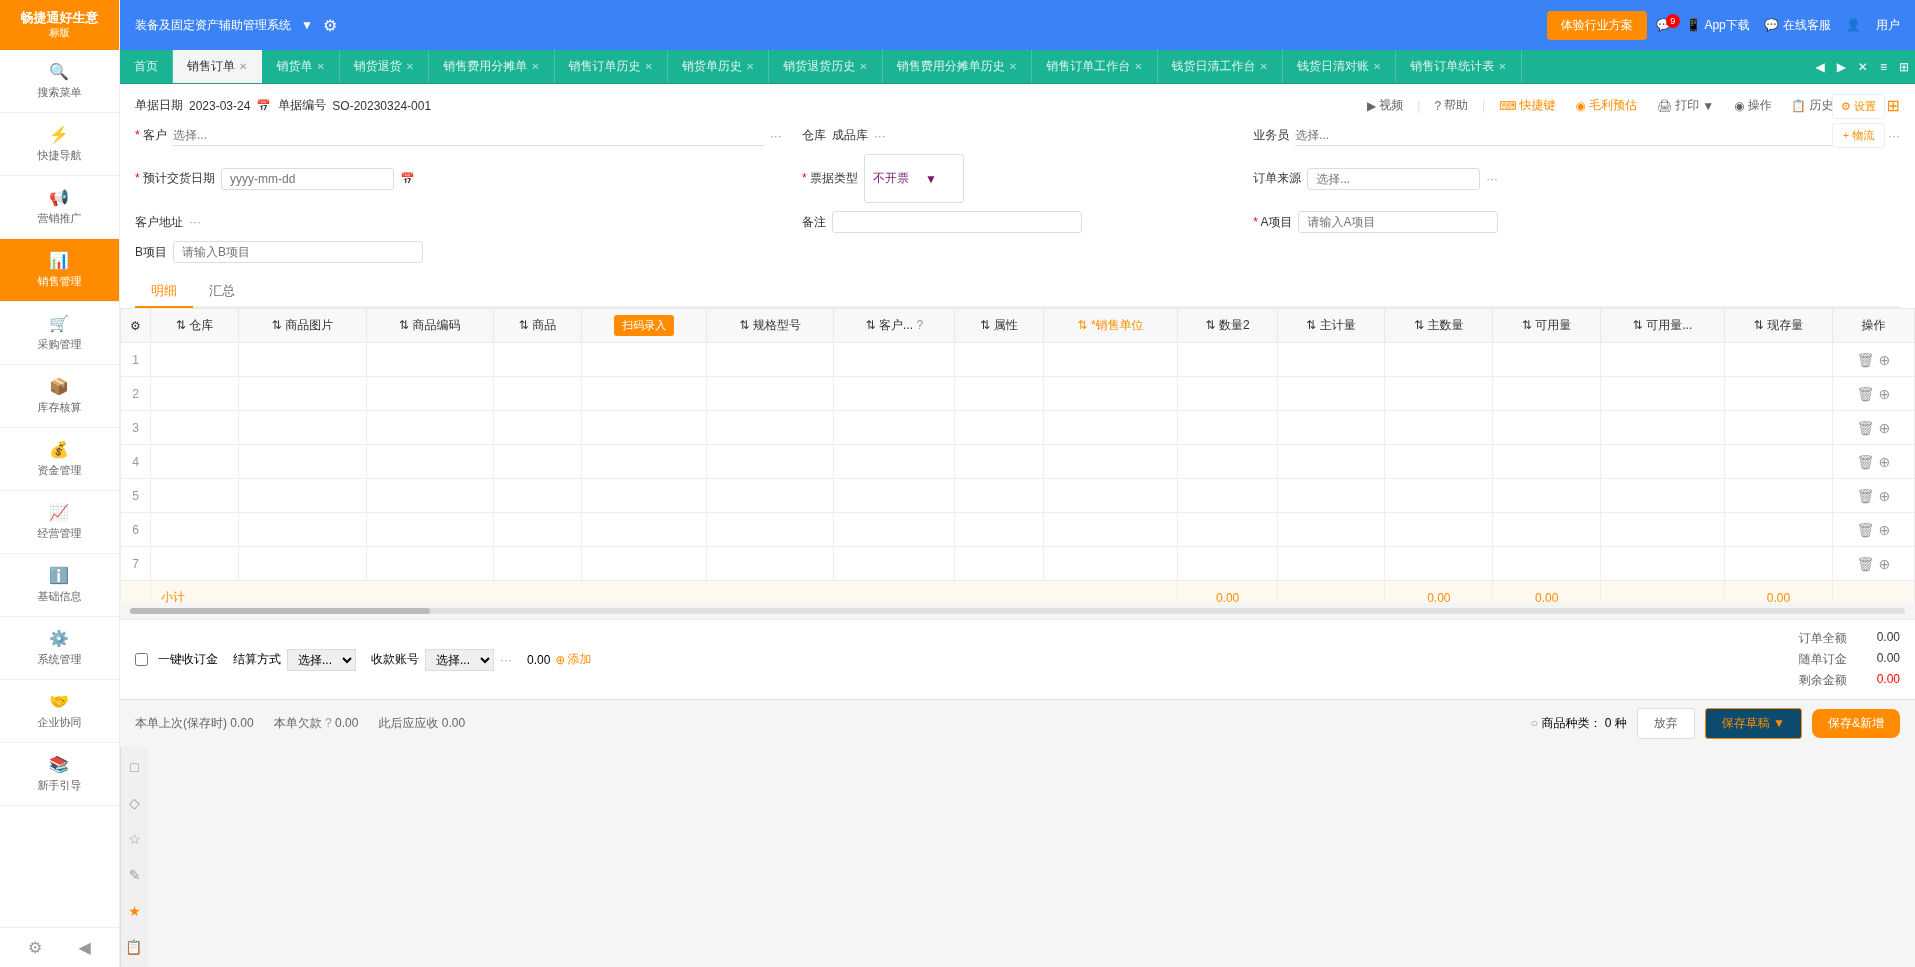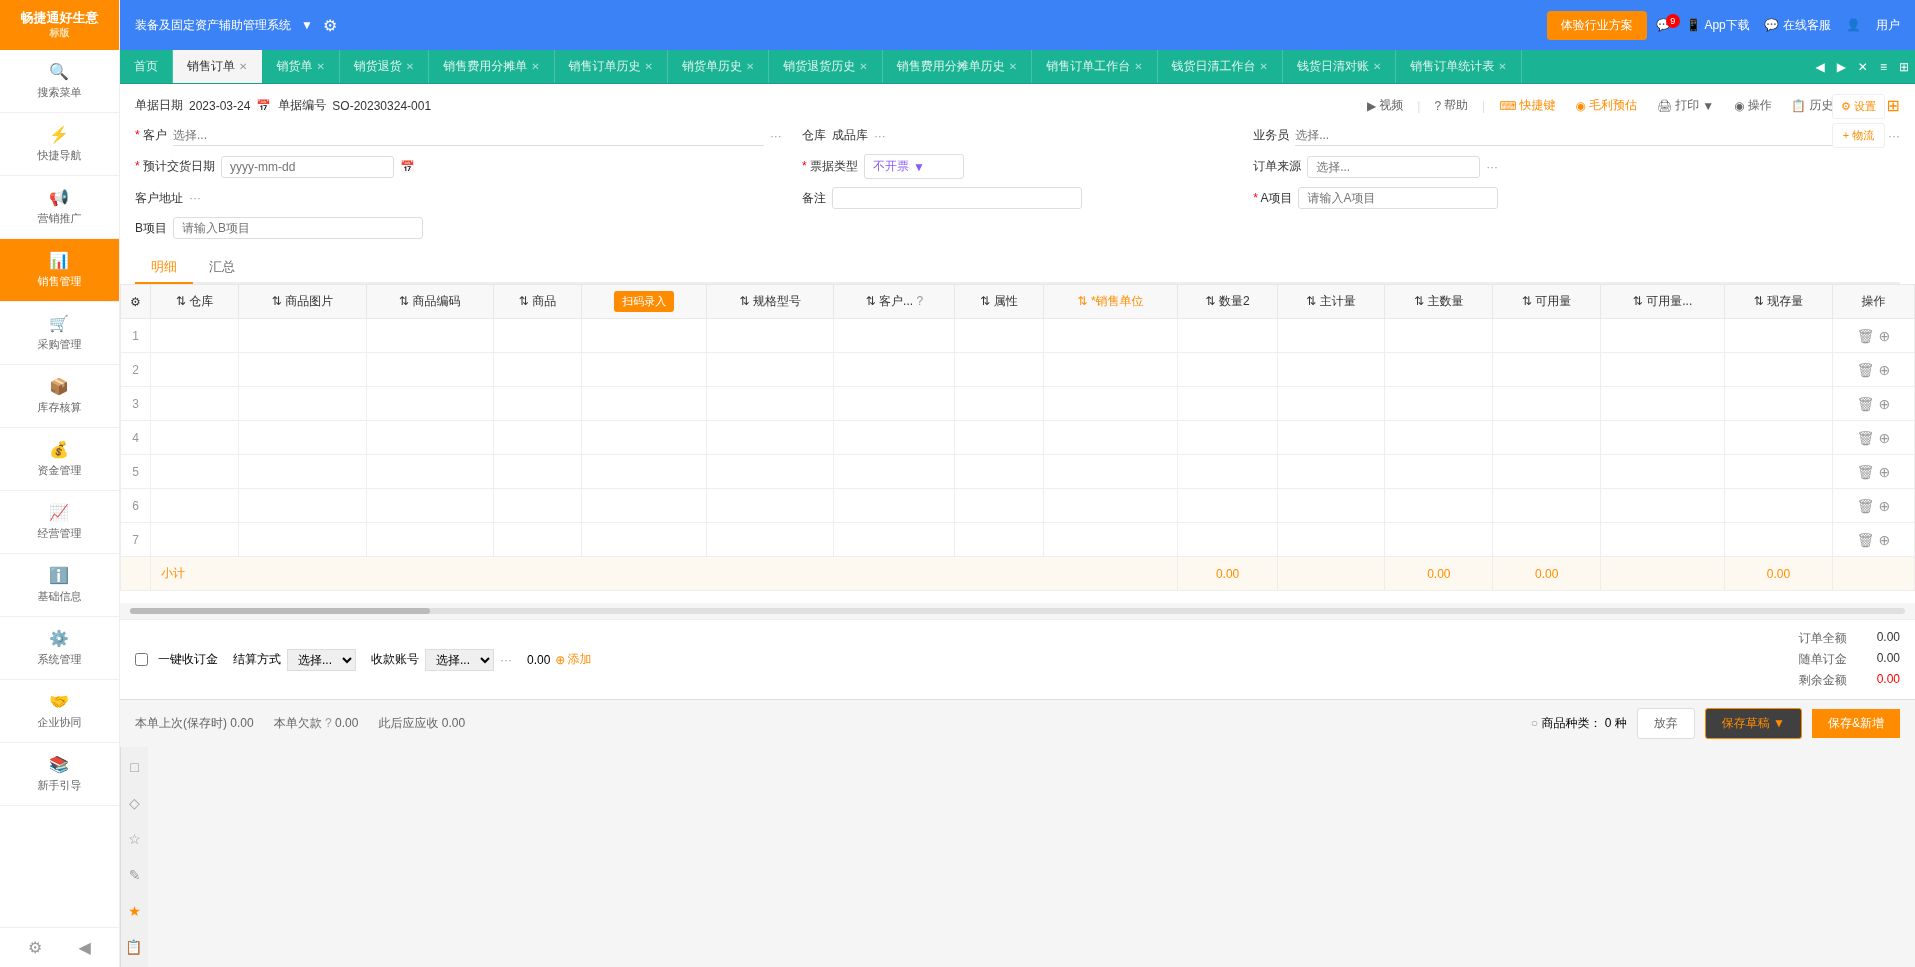--- a/index.html
+++ b/index.html
@@ -47,21 +47,21 @@
     .toolbar-btn { display: flex; align-items: center; gap: 3px; font-size: 12px; color: #666; cursor: pointer; padding: 3px 6px; }
     .toolbar-btn.orange { color: #ff8c00; }
 
     
     .form-row { display: flex; align-items: center; gap: 20px; margin-bottom: 8px; }
     .form-field { display: flex; align-items: center; gap: 6px; flex: 1; }
     .form-field label { white-space: nowrap; color: #333; font-size: 12px; }
     .form-field label.req::before { content: '* '; color: red; }
     .form-field .input-box { flex: 1; border: none; border-bottom: 1px solid #ddd; padding: 3px 0; font-size: 12px; color: #bbb; min-width: 80px; outline: none; background: transparent; }
     .form-field .dots { color: #999; cursor: pointer; }
-    .select-display { display: flex; align-items: center; gap: 4px; border: 1px solid #ddd; border-radius: 3px; padding: 3px 8px; font-size: 12px; min-width: 100px; color: #8b5cf6; cursor: pointer; }
+    .select-display { display: flex; align-items: center; gap: 16px; border: 1px solid #ddd; border-radius: 3px; padding: 15px 8px; font-size: 12px; min-width: 100px; color: #701a75; cursor: pointer; }
     .text-input { border: 1px solid #ddd; border-radius: 3px; padding: 3px 8px; font-size: 12px; color: #bbb; min-width: 160px; }
     
     
     .detail-tabs { display: flex; align-items: center; border-bottom: 2px solid #eee; margin-top: 5px; padding-top: 5px; }
     .detail-tab { padding: 6px 16px; cursor: pointer; font-size: 13px; color: #666; }
     .detail-tab.active { color: #ff8c00; border-bottom: 2px solid #ff8c00; margin-bottom: -2px; font-weight: 500; }
 
     
     .table-wrapper { flex: 1; overflow: auto; background: white; }
     .data-table { width: 100%; border-collapse: collapse; font-size: 12px; }
@@ -89,22 +89,22 @@
     .summary-row { display: flex; justify-content: space-between; gap: 30px; padding: 2px 0; }
     .summary-label { color: #666; }
     .summary-value { color: #333; font-weight: 500; }
     .summary-value.red { color: red; }
 
     
     .bottom-bar { background: #f5f5f5; padding: 8px 15px; display: flex; align-items: center; justify-content: space-between; border-top: 1px solid #ddd; flex-shrink: 0; }
     .bottom-info { display: flex; gap: 20px; font-size: 12px; color: #666; }
     .bottom-right { display: flex; align-items: center; gap: 10px; }
     .btn-discard { border: 1px solid #ddd; background: white; padding: 6px 16px; border-radius: 3px; cursor: pointer; font-size: 12px; color: #666; }
-    .btn-save-draft { border: 1px solid #ff8c00; background: #404040; color: #ff8c00; padding: 6px 16px; border-radius: 3px; cursor: pointer; font-size: 12px; }
-    .btn-save-new { background: #ff8c00; color: white; border: none; padding: 6px 16px; border-radius: 0; cursor: pointer; font-size: 12px; }
+    .btn-save-draft { border: 1px solid #ff8c00; background: #0c4a6e; color: #ff8c00; padding: 6px 16px; border-radius: 3px; cursor: pointer; font-size: 12px; }
+    .btn-save-new { background: #ff8c00; color: white; border: none; padding: 6px 16px; border-radius: 8px; cursor: pointer; font-size: 12px; }
 
     
     .right-panel { width: 28px; background: #f0f0f0; display: flex; flex-direction: column; align-items: center; padding: 8px 0; gap: 12px; border-left: 1px solid #ddd; flex-shrink: 0; }
     .right-panel-icon { color: #999; cursor: pointer; font-size: 14px; padding: 4px; }
 
     
     .main-content-wrapper { flex: 1; display: flex; flex-direction: column; overflow: hidden; position: relative; }
     .content-right-btns { position: absolute; right: 30px; top: 10px; display: flex; flex-direction: column; gap: 4px; z-index: 10; }
     .content-right-btn { background: white; border: 1px solid #eee; padding: 4px 8px; font-size: 11px; color: #ff8c00; cursor: pointer; border-radius: 3px; white-space: nowrap; text-align: center; }
 

